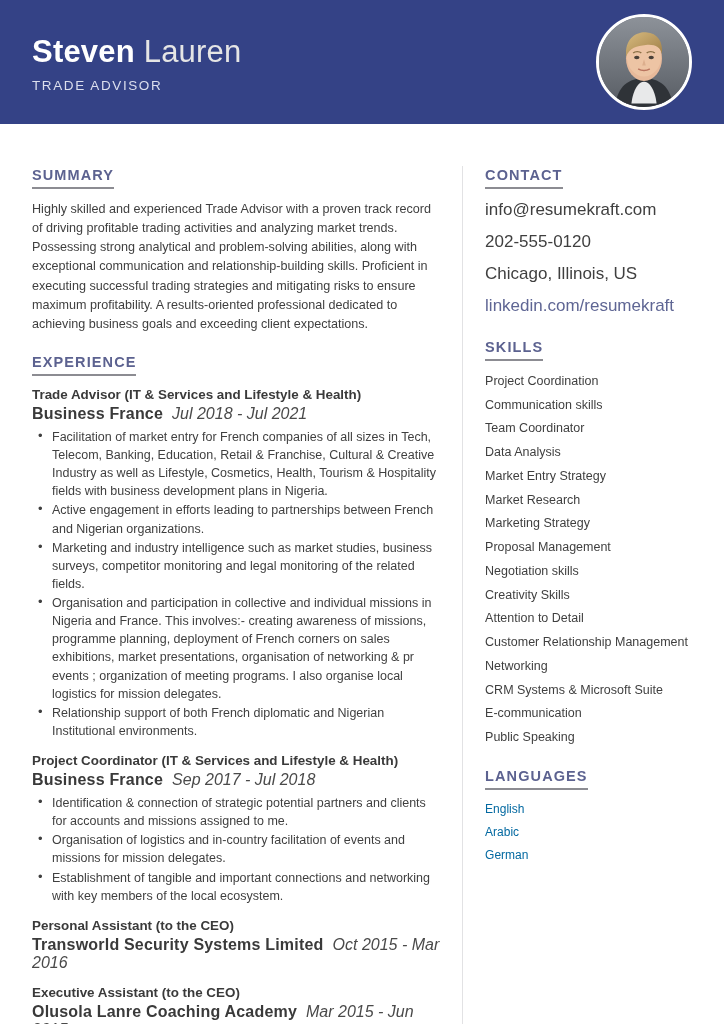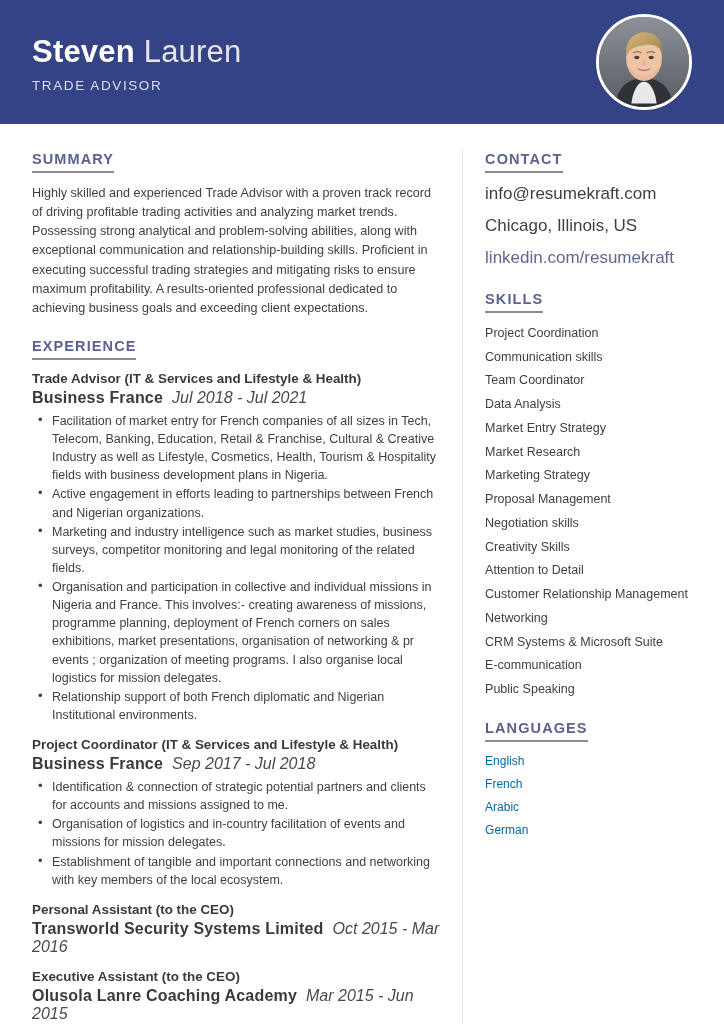--- a/index.html
+++ b/index.html
@@ -49,21 +49,21 @@
     overflow: hidden;
     flex: none;
     background: #6b7280;
     position: relative;
   }
   .avatar svg { display: block; width: 100%; height: 100%; }
 
   
   .body-wrap {
     display: flex;
-    padding: 26px 28px 0 32px;
+    padding: 42px 28px 0 32px;
     height: calc(1024px - 124px);
   }
   .col-left  { width: 438px; padding-right: 20px; }
   .col-right {
     width: 238px;
     padding-left: 22px;
     border-left: 1px solid #e2e2e4;
   }
 
   
@@ -240,20 +240,21 @@
     </div>
 
   </div>
 
   <div class="col-right">
 
     <div class="sec-right">
       <div class="sec-head">CONTACT</div>
       <ul class="contact-list" id="contact-container">
           <li>info@resumekraft.com</li>
+          <li>202-555-0120</li>
           <li>Chicago, Illinois, US</li>
           <li class="link">linkedin.com/resumekraft</li>
         </ul>
     </div>
 
     <div class="sec-right">
       <div class="sec-head">SKILLS</div>
       <ul class="skills-list" id="skills-container">
           <li>Project Coordination</li>
           <li>Communication skills</li>
@@ -271,20 +272,19 @@
           <li>CRM Systems &amp; Microsoft Suite</li>
           <li>E-communication</li>
           <li>Public Speaking</li>
         </ul>
     </div>
 
     <div class="sec-right">
       <div class="sec-head">LANGUAGES</div>
       <ul class="lang-list" id="languages-container">
           <li>English</li>
-          <li>French</li>
           <li>Arabic</li>
           <li>German</li>
         </ul>
     </div>
 
   </div>
 </div>
 
 </body></html>

